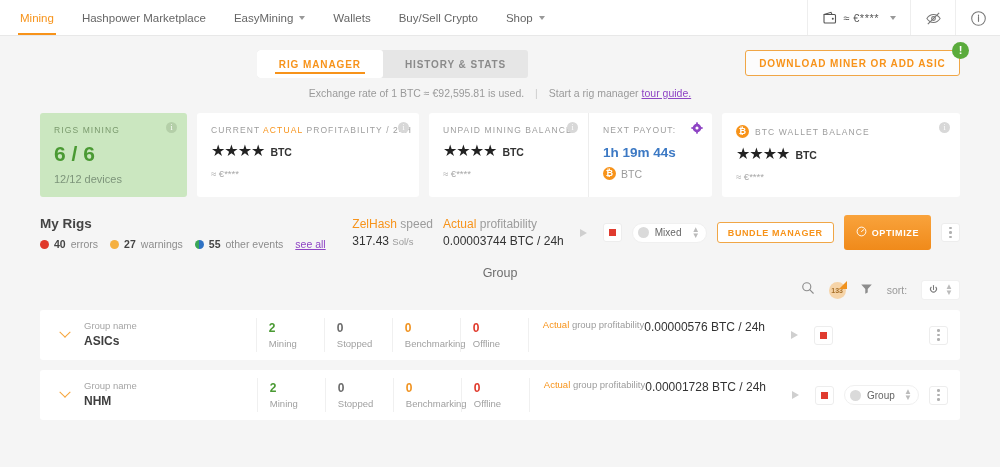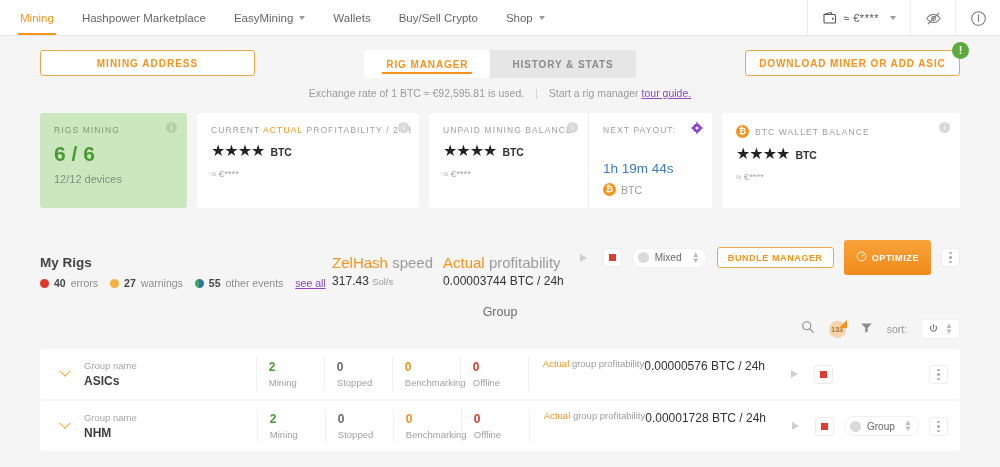--- a/index.html
+++ b/index.html
@@ -104,21 +104,21 @@
     text-transform: uppercase; white-space: nowrap;
   }
   .card.green .card-label { color: #7a9a6d; }
   .card-label .accent { color: #f7931a; }
   .big-green { font-size: 21px; font-weight: bold; color: #4a9a33; margin-top: 7px; }
   .small-note { font-size: 11px; color: #7d947a; margin-top: 7px; }
   .stars-row { margin-top: 8px; display: flex; align-items: baseline; }
   .stars { font-size: 16px; letter-spacing: -1px; color: #222; line-height: 1; }
   .unit { font-size: 10.5px; font-weight: bold; color: #333; margin-left: 6px; }
   .approx { font-size: 9.5px; color: #a8a8a8; margin-top: 9px; }
-  .payout-time { font-size: 13.5px; font-weight: normal; color: #3c79c4; margin-top: 26px; }
+  .payout-time { font-size: 13.5px; font-weight: bold; color: #3c79c4; margin-top: 10px; }
   .payout-coin { display: flex; align-items: center; gap: 5px; margin-top: 7px; font-size: 10.5px; color: #9b9b9b; }
   .btc-dot {
     width: 13px; height: 13px; border-radius: 50%; background: #f7931a;
     color: #fff; font-size: 9px; font-weight: bold; display: flex;
     align-items: center; justify-content: center; line-height: 1;
   }
   .wallet-head { display: flex; align-items: center; gap: 6px; }
   .info-dot {
     position: absolute; top: 9px; right: 10px; width: 11px; height: 11px;
     border-radius: 50%; background: #d8d8d8; color: #fff; font-size: 8px;
@@ -135,21 +135,21 @@
   .ev { display: flex; align-items: center; gap: 5px; }
   .ev b { color: #444; font-size: 10.5px; }
   .dot { width: 9px; height: 9px; border-radius: 50%; display: inline-block; }
   .dot.red { background: #e0392b; }
   .dot.orange { background: #f5b041; }
   .dot.split { background: linear-gradient(90deg, #3aa657 50%, #2f72c4 50%); }
   .see-all { color: #8e44c4; font-size: 10.5px; text-decoration: underline; cursor: pointer; }
 
   .rigs-right { margin-left: auto; display: flex; align-items: center; gap: 10px; }
   .metric { text-align: left; line-height: 1.35; }
-  .metric .m-lbl { font-size: 15px; color: #9c9c9c; margin-top: 27px; }
+  .metric .m-lbl { font-size: 12px; color: #9c9c9c; }
   .metric .m-lbl .accent { color: #f7931a; }
   .metric .m-val { font-size: 12px; color: #333; }
   .metric .m-val .sm { font-size: 9.5px; color: #9c9c9c; }
   .icon-btn {
     width: 19px; height: 19px; background: #fff; border-radius: 3px;
     display: flex; align-items: center; justify-content: center; cursor: pointer;
     border: 1px solid #ededed;
   }
   .icon-btn.flat { background: transparent; border: none; }
   .play-tri {
@@ -192,21 +192,21 @@
     border-left: 8px solid transparent; border-bottom: 8px solid #f0921f;
   }
   .sort-lbl { font-size: 10.5px; color: #999; }
   .sort-sel {
     height: 20px; background: #fff; border-radius: 3px; display: flex;
     align-items: center; gap: 6px; padding: 0 6px; cursor: pointer;
     border: 1px solid #f0f0f0;
   }
 
   
-  .grouplist { padding: 10px 40px 0 40px; display: flex; flex-direction: column; gap: 2px; }
+  .grouplist { padding: 10px 40px 0 40px; display: flex; flex-direction: column; gap: 10px; }
   .grow {
     background: #fff; border-radius: 3px; height: 50px; display: flex;
     align-items: center; padding: 0 12px 0 14px;
   }
   .chev {
     width: 22px; height: 22px; display: flex; align-items: center;
     justify-content: center; cursor: pointer; margin-right: 8px;
   }
   .chev::before {
     content: ""; width: 7px; height: 7px; border-right: 1.6px solid #f7a53a;
@@ -286,21 +286,20 @@
         <svg viewBox="0 0 18 18" width="17" height="17">
             <circle cx="9" cy="9" r="7.2" fill="none" stroke="#777" stroke-width="1.1"></circle>
             <path d="M9 7.6v4.4M9 5.4v1" stroke="#777" stroke-width="1.2" stroke-linecap="round"></path>
           </svg>
       </span>
     </div>
   </div>
 </div>
 
 <div class="actionbar">
-  <div class="btn-outline">MINING ADDRESS</div>
   <div class="toggle-wrap">
     <div class="toggle-btn active">RIG MANAGER</div>
     <div class="toggle-btn">HISTORY &amp; STATS</div>
   </div>
   <div class="dl-wrap">
     <div class="btn-dl">DOWNLOAD MINER OR ADD ASIC</div>
     <div class="badge">!</div>
   </div>
 </div>
 <div class="exchange-note">

